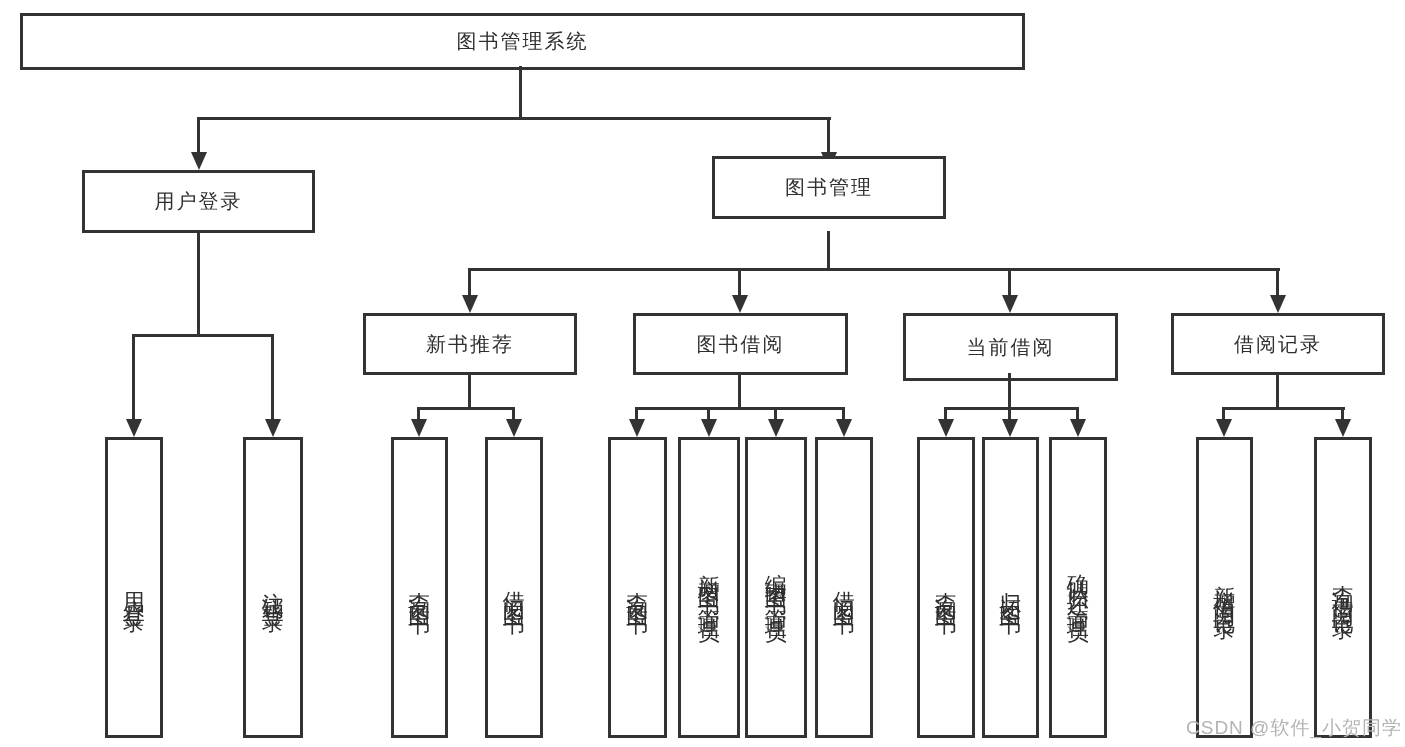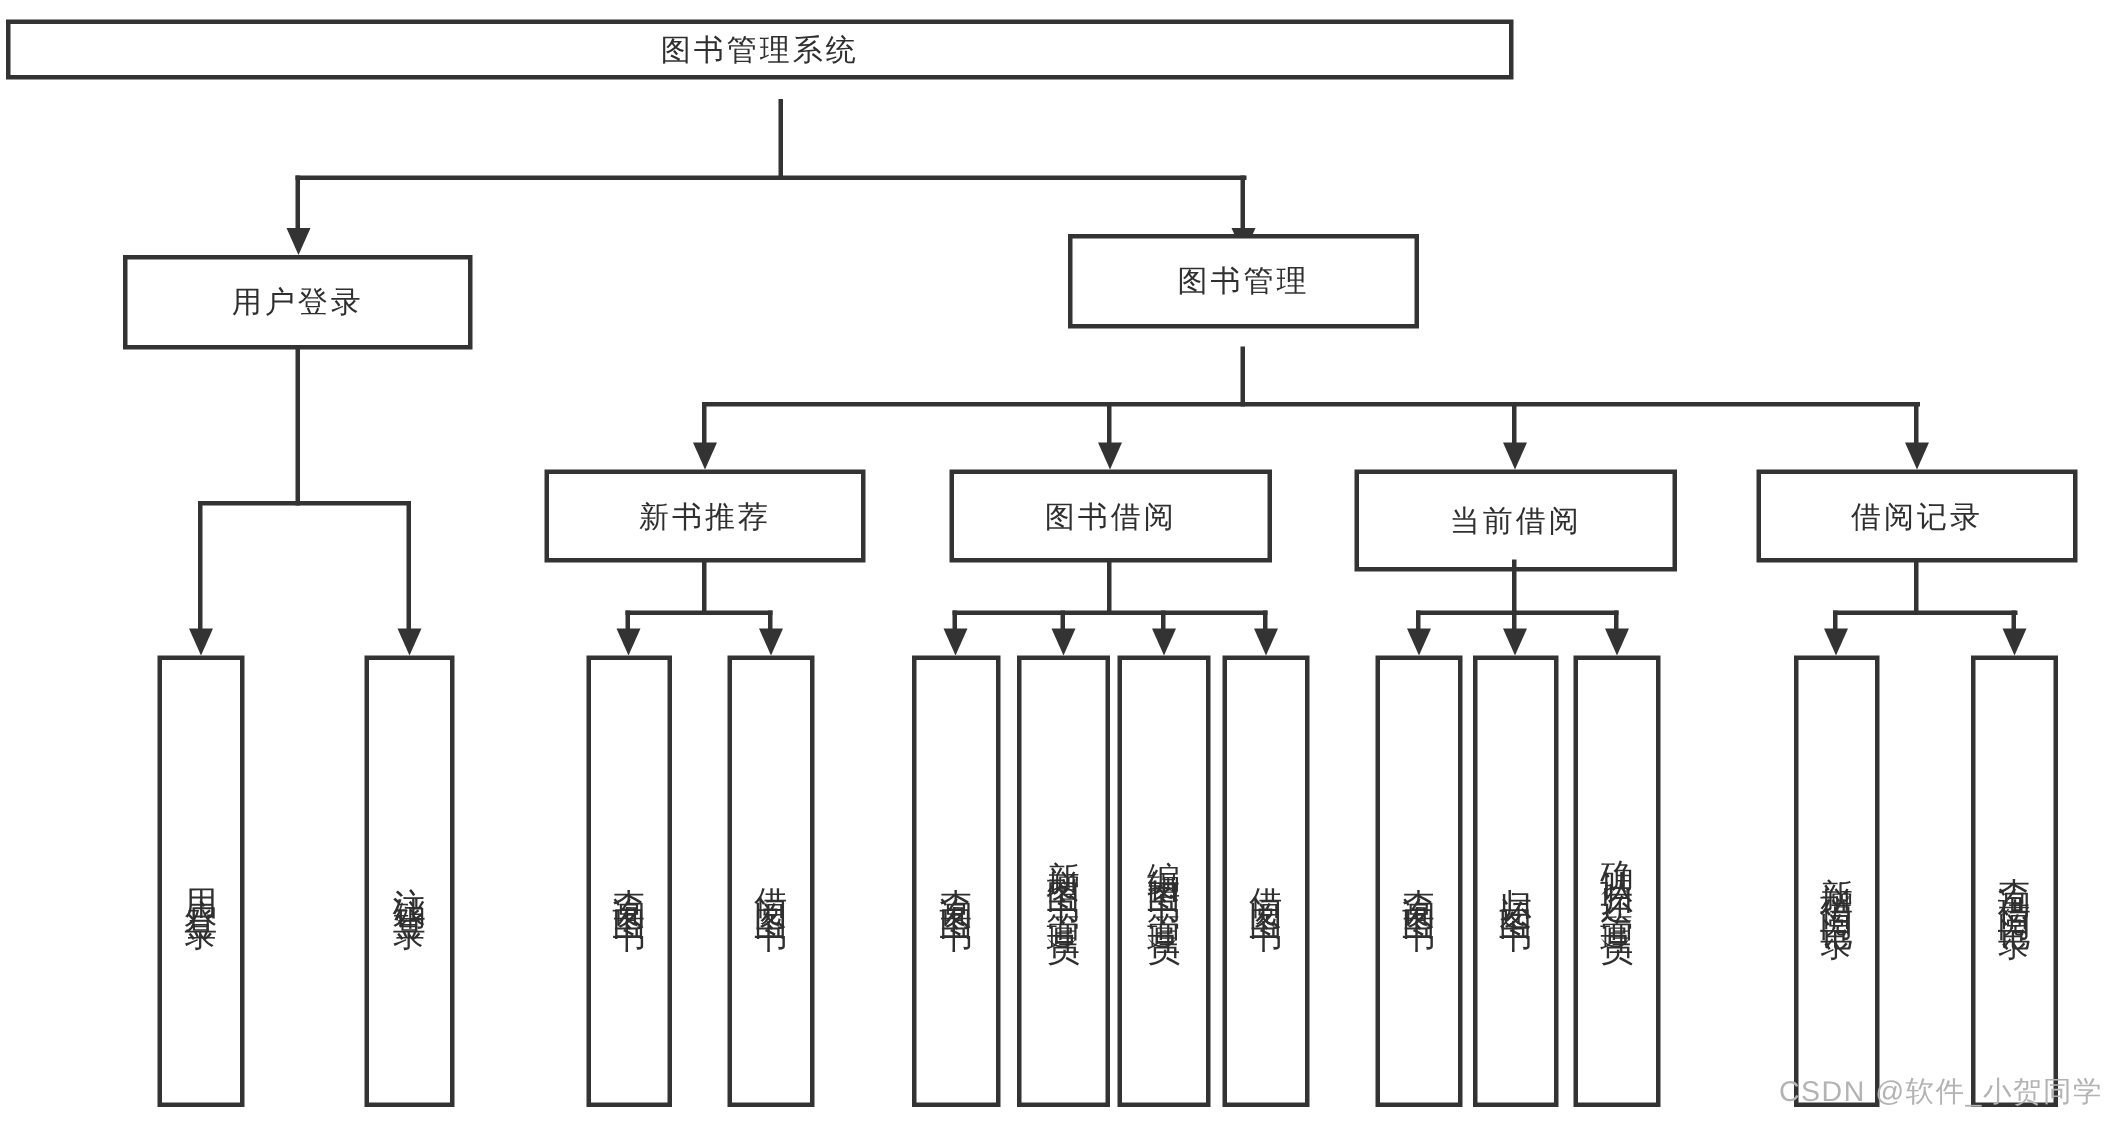--- a/index.html
+++ b/index.html
@@ -15,21 +15,21 @@
   .tri{position:absolute;width:0;height:0;border-left:8px solid transparent;
        border-right:8px solid transparent;border-top:18px solid var(--line,#333);}
   .watermark{position:absolute;left:1186px;top:715px;font-size:19px;
              color:var(--watermark,#b3b3b3);letter-spacing:1px;white-space:nowrap;}
 </style>
 </head>
 <body>
 
 <div class="canvas">
 
-  <div class="box" style="left:4px;top:13px;width:1005px;height:40px">
+  <div class="box" style="left:20px;top:13px;width:1005px;height:57px">
     <span class="hlabel">图书管理系统</span>
   </div>
 
   <div>
     <div class="vl" style="left:519px;top:66px;height:53px"></div>
     <div class="hl" style="left:197px;top:117px;width:634px"></div>
     <div class="vl" style="left:197px;top:117px;height:38px"></div>
     <div class="tri" style="left:191px;top:152px"></div>
     <div class="vl" style="left:827px;top:117px;height:38px"></div>
     <div class="tri" style="left:821px;top:152px"></div>

